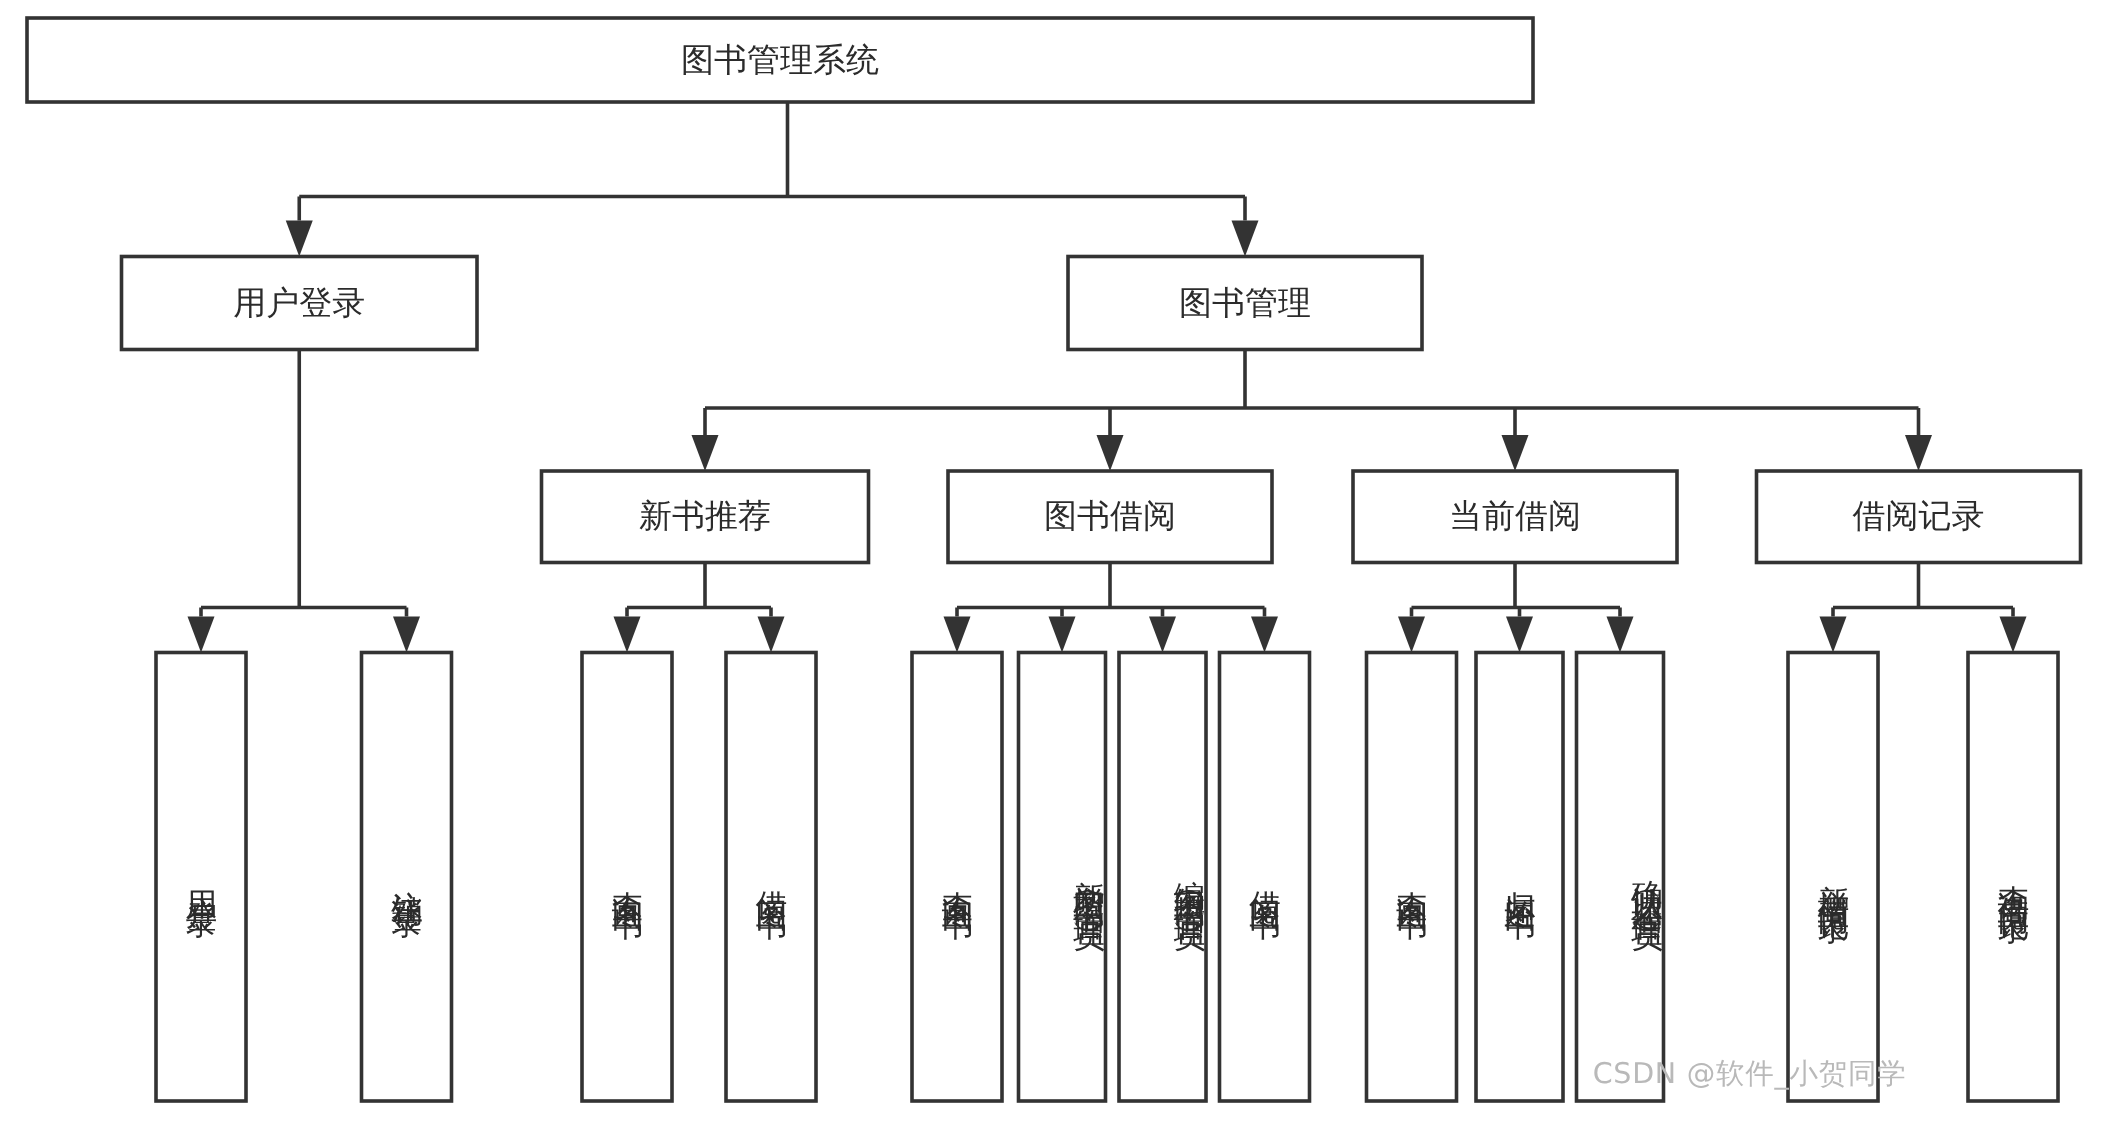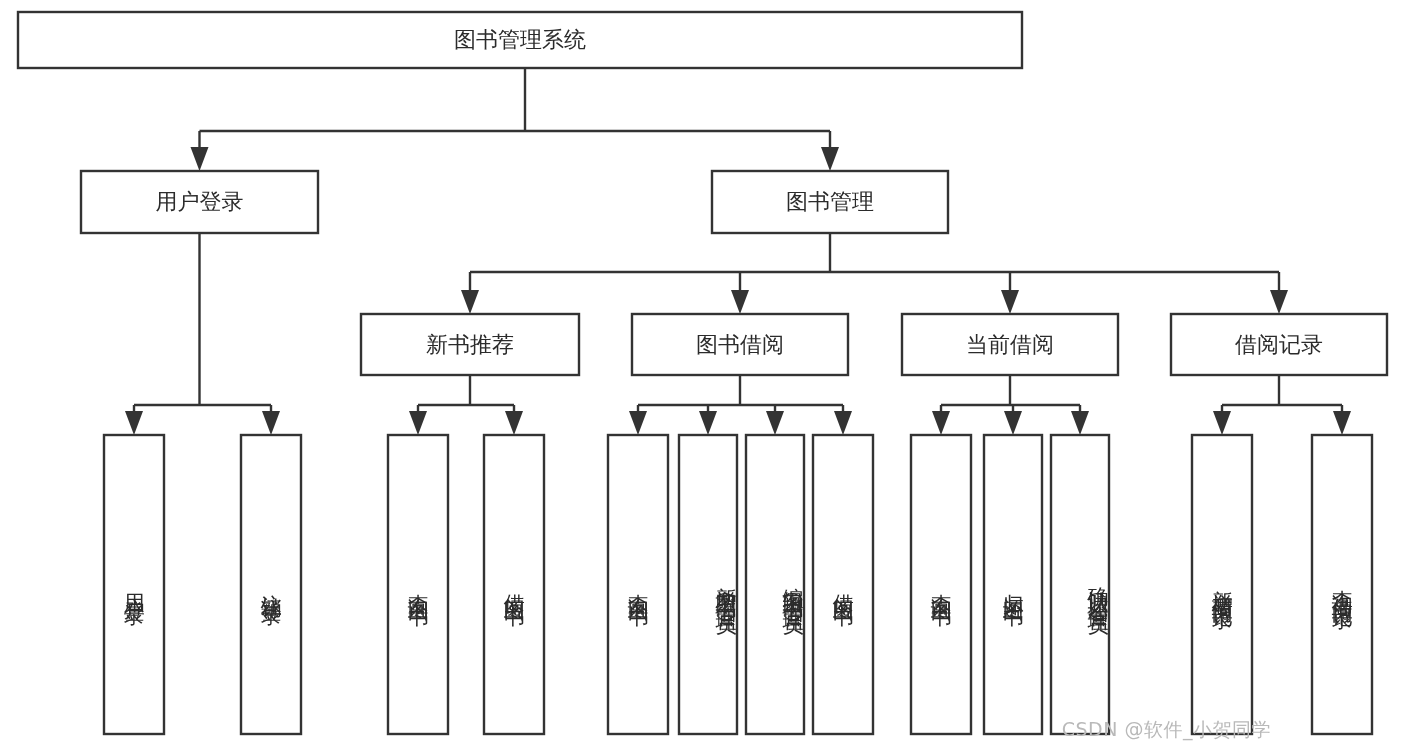--- a/index.html
+++ b/index.html
@@ -67,21 +67,21 @@
     justify-content: center;
   }
   .leaf-label.top {
     display: flex;
     align-items: flex-start;
     justify-content: center;
   }
   .watermark {
     position: absolute;
     right: 12px;
-    bottom: 4px;
+    bottom: 18px;
     font-family: "DejaVu Sans", "Liberation Sans", sans-serif;
     font-size: 19px;
     color: #b9b9b9;
     white-space: nowrap;
     letter-spacing: 0.5px;
   }
 </style>
 </head>
 <body>
 

